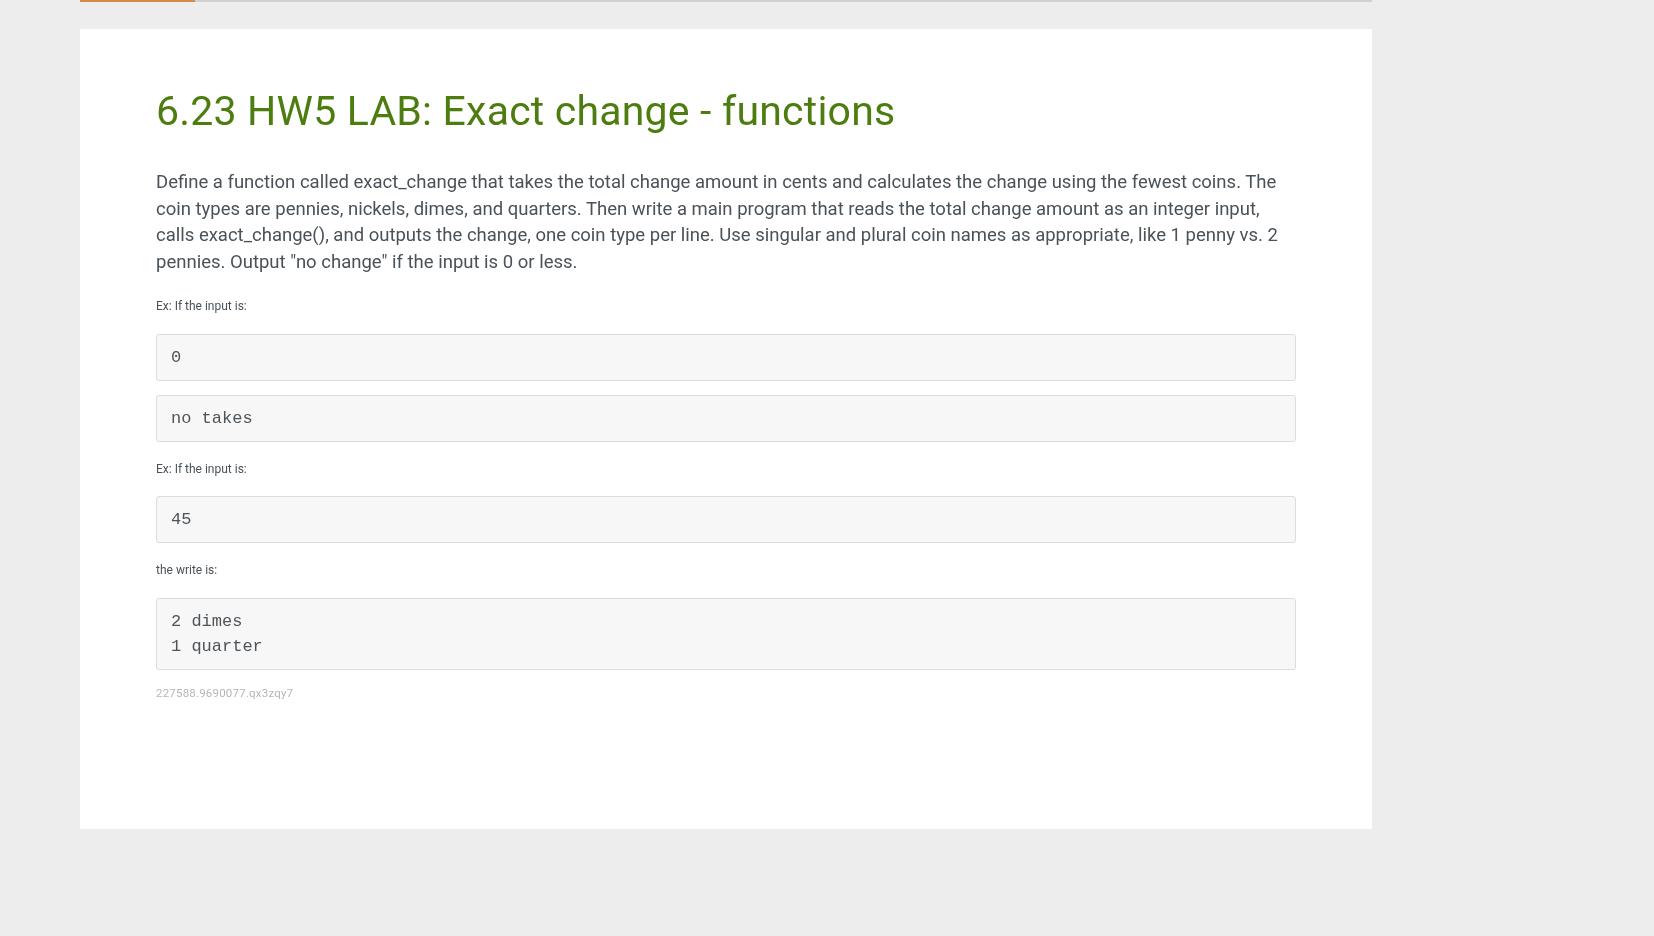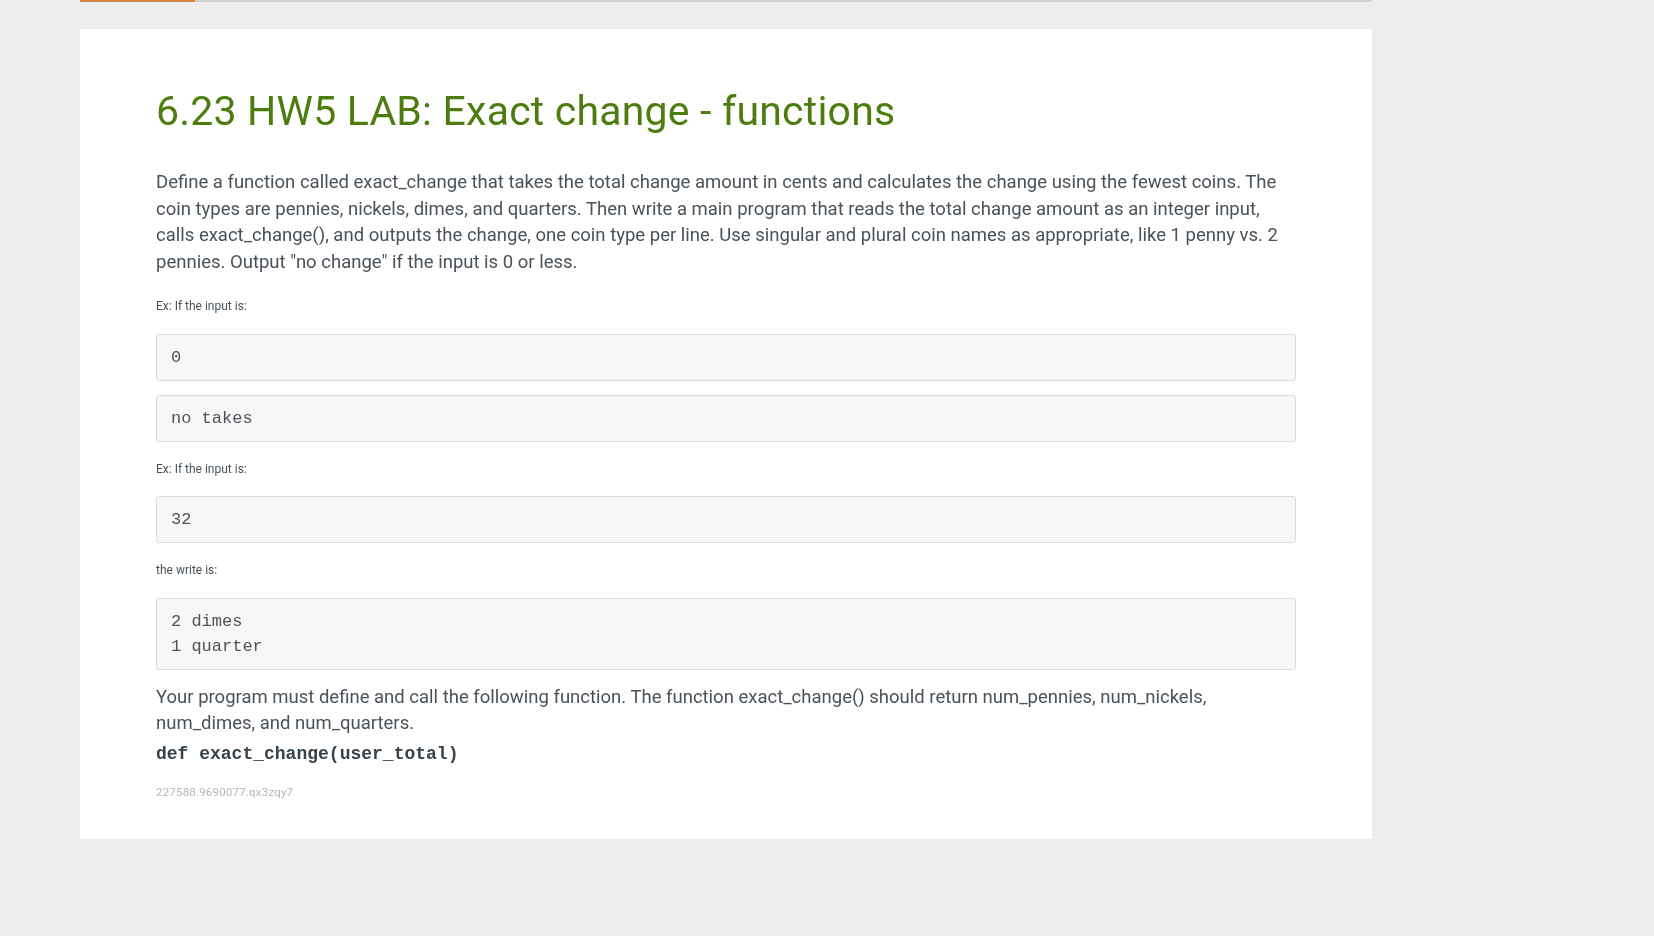--- a/index.html
+++ b/index.html
@@ -101,27 +101,23 @@
     <h1 class="title">6.23 HW5 LAB: Exact change - functions</h1>
 
     <p class="body">Define a function called exact_change that takes the total change amount in cents and calculates the change using the fewest coins. The coin types are pennies, nickels, dimes, and quarters. Then write a main program that reads the total change amount as an integer input, calls exact_change(), and outputs the change, one coin type per line. Use singular and plural coin names as appropriate, like 1 penny vs. 2 pennies. Output "no change" if the input is 0 or less.</p>
 
     <p class="ex">Ex: If the input is:</p>
     <pre class="codebox">0</pre>
 
     <pre class="codebox">no takes</pre>
 
     <p class="ex">Ex: If the input is:</p>
-    <pre class="codebox">32</pre>
+    <pre class="codebox">45</pre>
 
     <p class="ex">the write is:</p>
     <pre class="codebox">2 dimes
 1 quarter</pre>
 
-    <p class="body">
-      <span>Your program must define and call the following function. The function exact_change() should return num_pennies, num_nickels, num_dimes, and num_quarters.</span>
-      <code class="sig">def exact_change(user_total)</code>
-    </p>
 
     <div class="footer-code">227588.9690077.qx3zqy7</div>
 
   </div>
 </div>
 
 </body></html>

